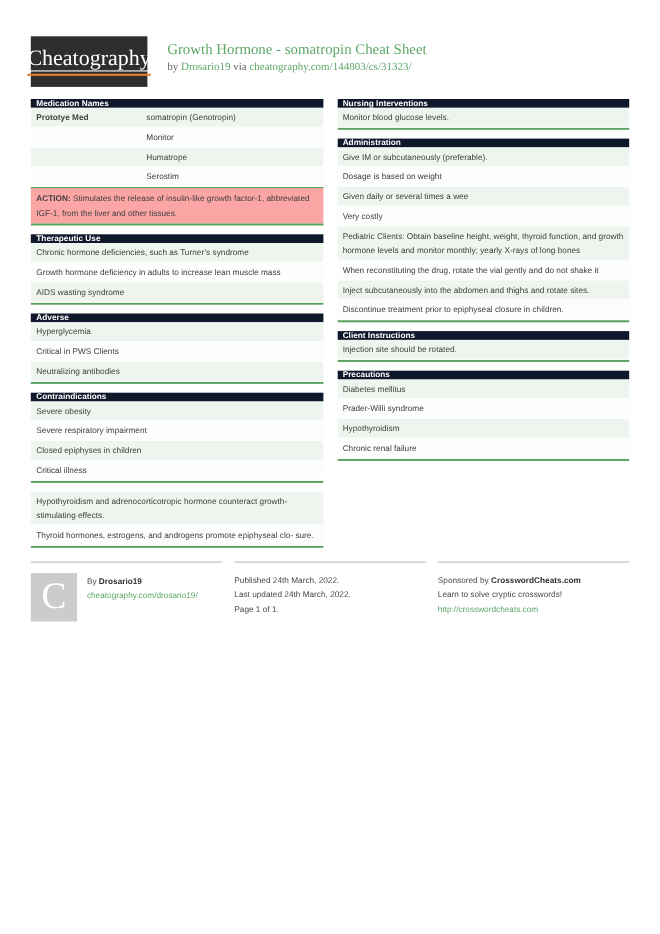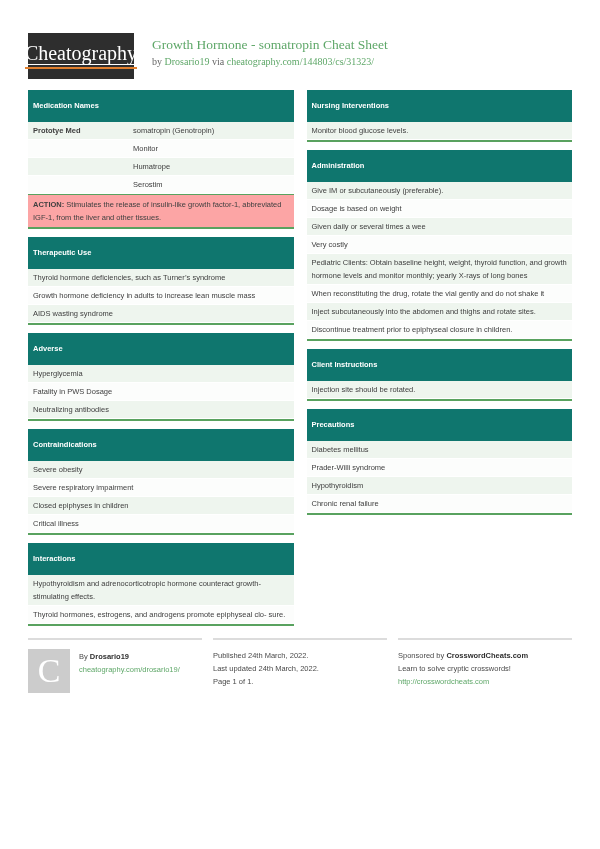--- a/index.html
+++ b/index.html
@@ -38,23 +38,23 @@
     font-size: 10px; color: #666666; margin-top: 2px; line-height: 13px;
   }
   .byline a { color: #5ea768; text-decoration: none; cursor: pointer; }
 
   
   .columns { display: flex; gap: 13px; margin-top: 11px; align-items: flex-start; }
   .col { flex: 1; min-width: 0; }
 
   .sec { margin-bottom: 8px; border-bottom: 2px solid #59a25f; }
   .bar {
-    background: #0f766e; color: #ffffff;
+    background: #0f172a; color: #ffffff;
     font-size: 7.5px; font-weight: bold; line-height: 8px;
-    padding: 12px 5px;
+    padding: 0 5px;
   }
   .row {
     font-size: 7.5px; line-height: 13px; color: #404040;
     padding: 2px 5px; background: #fcfdfc;
     border-bottom: 1px solid #ffffff;
   }
   .row.tint { background: #eef5ee; }
   .row.med { display: flex; }
   .row.med .lbl { width: 100px; flex-shrink: 0; font-weight: bold; }
   .row.med .val { flex: 1; }
@@ -125,42 +125,41 @@
         </div>
         <div class="row med">
           <span class="lbl"></span>
           <span class="val">Serostim</span>
         </div>
         <div class="note"><b>ACTION:</b><span> Stimulates the release of insulin-like growth factor-1, abbreviated IGF-1, from the liver and other tissues.</span></div>
       </div>
 
       <div class="sec">
         <div class="bar">Therapeutic Use</div>
-        <div class="row tint">Thyroid hormone deficiencies, such as Turner’s syndrome</div>
+        <div class="row tint">Chronic hormone deficiencies, such as Turner’s syndrome</div>
         <div class="row">Growth hormone deficiency in adults to increase lean muscle mass</div>
         <div class="row tint">AIDS wasting syndrome</div>
       </div>
 
       <div class="sec">
         <div class="bar">Adverse</div>
         <div class="row tint">Hyperglycemia</div>
-        <div class="row">Fatality in PWS Dosage</div>
+        <div class="row">Critical in PWS Clients</div>
         <div class="row tint">Neutralizing antibodies</div>
       </div>
 
       <div class="sec">
         <div class="bar">Contraindications</div>
         <div class="row tint">Severe obesity</div>
         <div class="row">Severe respiratory impairment</div>
         <div class="row tint">Closed epiphyses in children</div>
         <div class="row">Critical illness</div>
       </div>
 
       <div class="sec">
-        <div class="bar">Interactions</div>
         <div class="row tint">Hypothyroidism and adrenocorticotropic hormone counteract growth-stimulating effects.</div>
         <div class="row">Thyroid hormones, estrogens, and androgens promote epiphyseal clo- sure.</div>
       </div>
 
     </div>
 
     <div class="col">
 
       <div class="sec">
         <div class="bar">Nursing Interventions</div>

